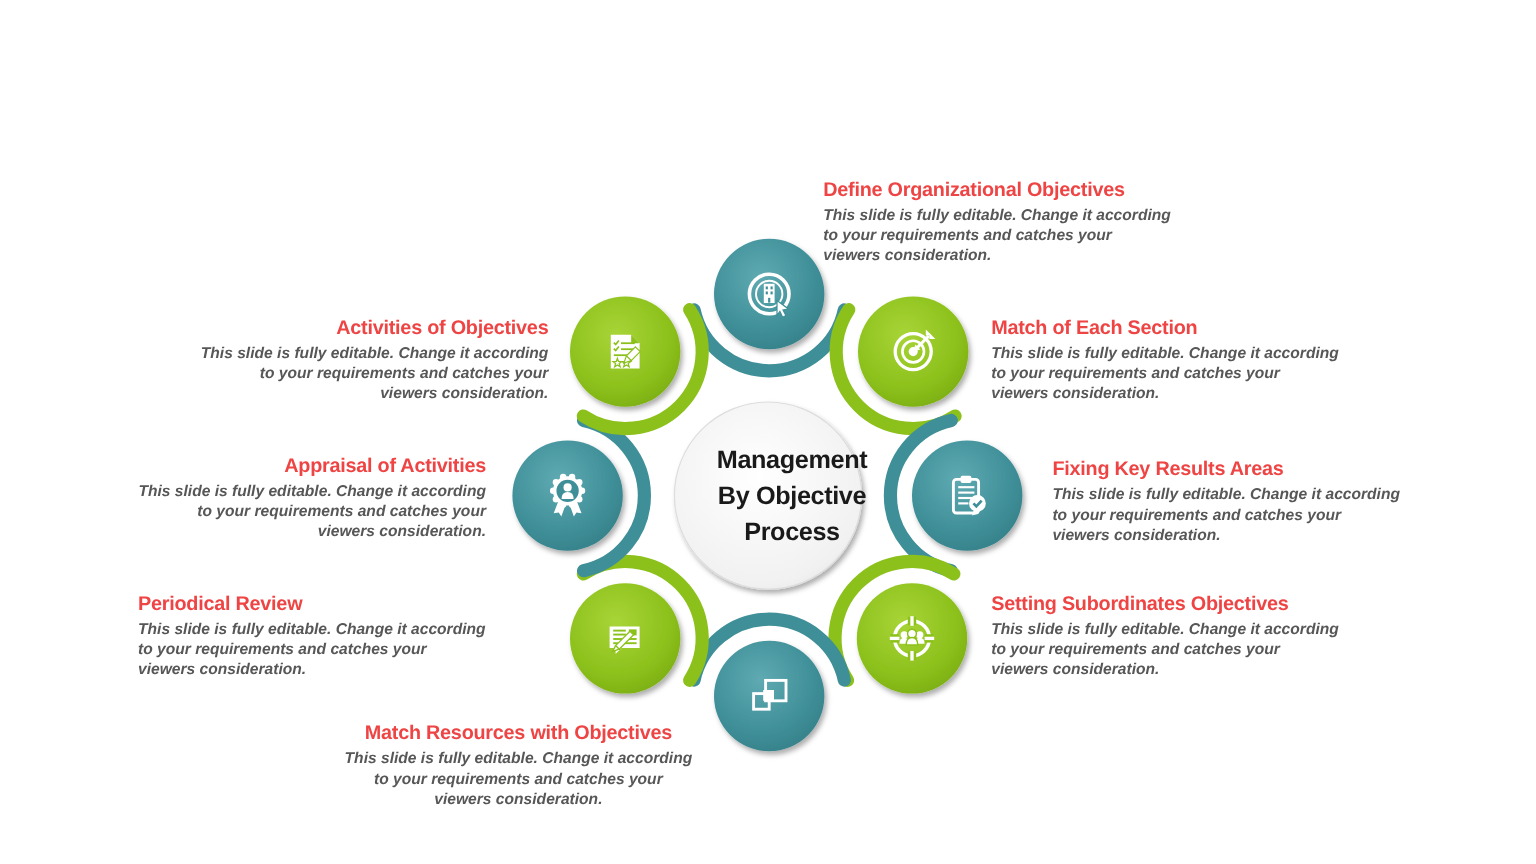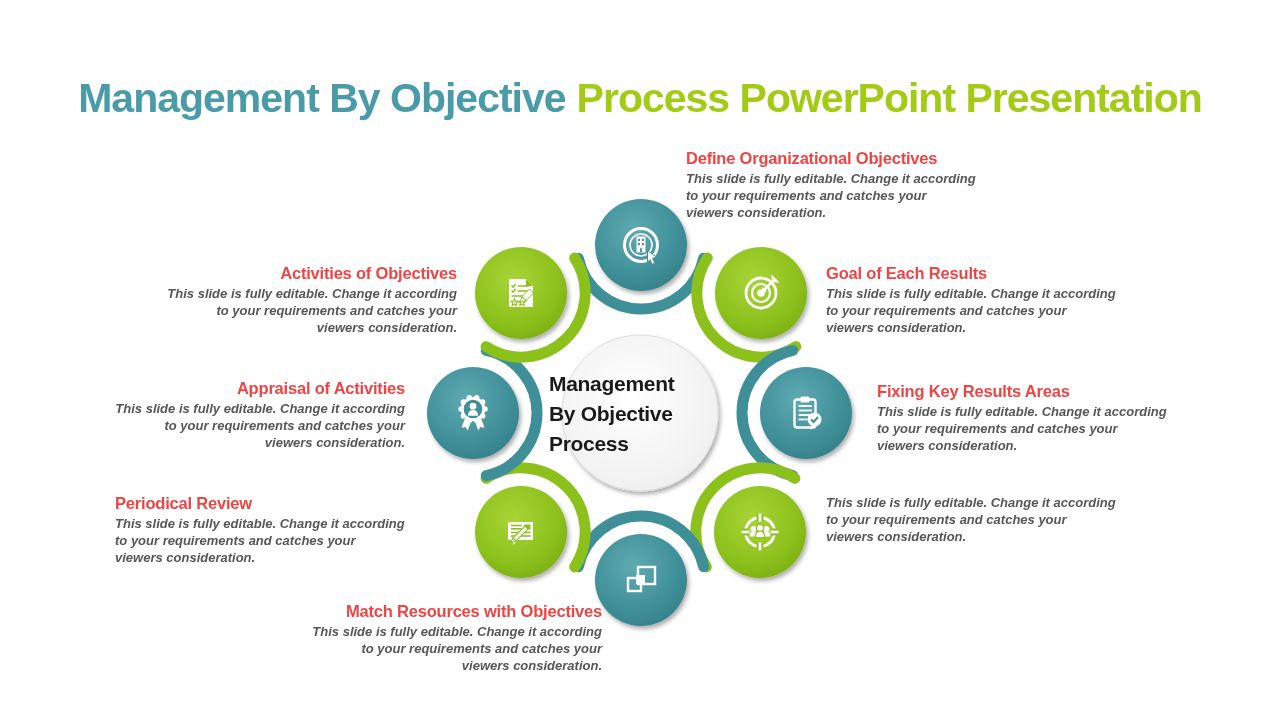--- a/index.html
+++ b/index.html
@@ -3,42 +3,41 @@
 <meta charset="utf-8">
 <style>
   html,body{margin:0;padding:0;background:#ffffff;}
   .slide{position:relative;width:1280px;height:720px;background:#ffffff;overflow:hidden;
          font-family:"Liberation Sans","DejaVu Sans",sans-serif;}
   .main-title{position:absolute;left:0;top:48px;width:1280px;text-align:center;
               font-size:41px;font-weight:bold;letter-spacing:-1px;white-space:nowrap;}
   .main-title .t-teal{color:#4A9BA8;margin-right:11px;}
   .main-title .t-green{color:#A3CB15;}
   .diagram-svg{position:absolute;left:0;top:0;width:1280px;height:720px;}
-  .center-label{position:absolute;left:549px;top:366px;width:146px;height:96px;
-                display:flex;align-items:center;justify-content:center;
+  .center-label{position:absolute;left:587px;top:366px;width:146px;height:96px;
+                display:flex;align-items:center;justify-content:center;text-align:center;
                 font-size:21px;line-height:30px;font-weight:bold;color:#1a1a1a;letter-spacing:-0.3px;}
   .label{position:absolute;width:340px;}
   .label h3{margin:0 0 2px 0;font-size:16.5px;font-weight:bold;color:#ef4444;letter-spacing:-0.2px;}
   .label p{margin:0;font-size:13px;font-style:italic;color:#575757;line-height:17px;}
   .label p span{display:block;white-space:nowrap;font-weight:bold;}
   .lb0{left:686px;top:149px;text-align:left;}
   .lb1{left:826px;top:264px;text-align:left;}
   .lb2{left:877px;top:382px;text-align:left;}
   .lb3{left:826px;top:494px;text-align:left;}
-  .lb4{left:262px;top:602px;text-align:right;}
+  .lb4{left:262px;top:602px;text-align:center;}
   .lb5{left:115px;top:494px;text-align:left;}
   .lb6{left:65px;top:379px;text-align:right;}
   .lb7{left:117px;top:264px;text-align:right;}
 </style>
 </head>
 <body>
 
 <div class="slide">
 
-  <h1 class="main-title"><span class="t-teal">Management By Objective</span><span class="t-green">Process PowerPoint Presentation</span></h1>
 
   <svg class="diagram-svg" viewBox="0 0 1280 720">
     <defs>
       <radialGradient id="gTeal" cx="0.42" cy="0.35" r="0.78">
         <stop offset="0" stop-color="#5FAAB2"></stop>
           <stop offset="0.62" stop-color="#3F8F98"></stop>
           <stop offset="1" stop-color="#327B84"></stop>
       </radialGradient>
       <radialGradient id="gGreen" cx="0.42" cy="0.35" r="0.78">
         <stop offset="0" stop-color="#A8D437"></stop>
@@ -208,36 +207,37 @@
 
   <div class="label lb0">
     <h3>Define Organizational Objectives</h3>
     <p>
         <span>This slide is fully editable. Change it according</span>
         <span>to your requirements and catches your</span>
         <span>viewers consideration.</span>
       </p>
   </div>
   <div class="label lb1">
-    <h3>Goal of Each Results</h3>
+    <h3>Match of Each Section</h3>
     <p>
         <span>This slide is fully editable. Change it according</span>
         <span>to your requirements and catches your</span>
         <span>viewers consideration.</span>
       </p>
   </div>
   <div class="label lb2">
     <h3>Fixing Key Results Areas</h3>
     <p>
         <span>This slide is fully editable. Change it according</span>
         <span>to your requirements and catches your</span>
         <span>viewers consideration.</span>
       </p>
   </div>
   <div class="label lb3">
+    <h3>Setting Subordinates Objectives</h3>
     <p>
         <span>This slide is fully editable. Change it according</span>
         <span>to your requirements and catches your</span>
         <span>viewers consideration.</span>
       </p>
   </div>
   <div class="label lb4">
     <h3>Match Resources with Objectives</h3>
     <p>
         <span>This slide is fully editable. Change it according</span>

